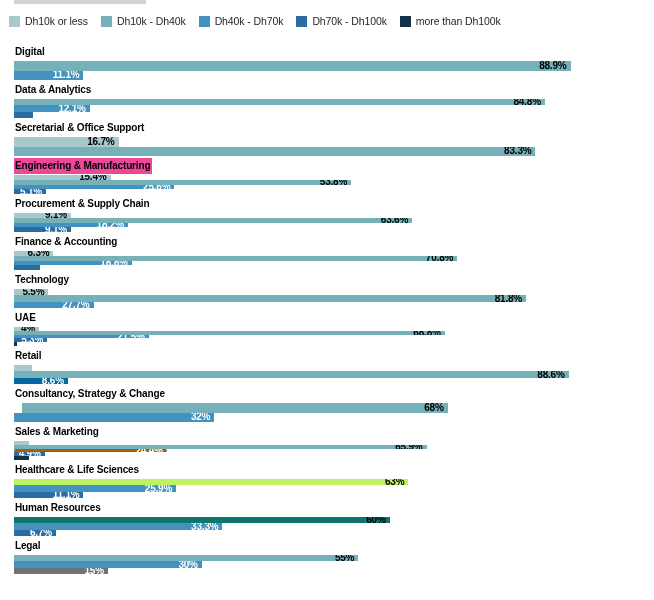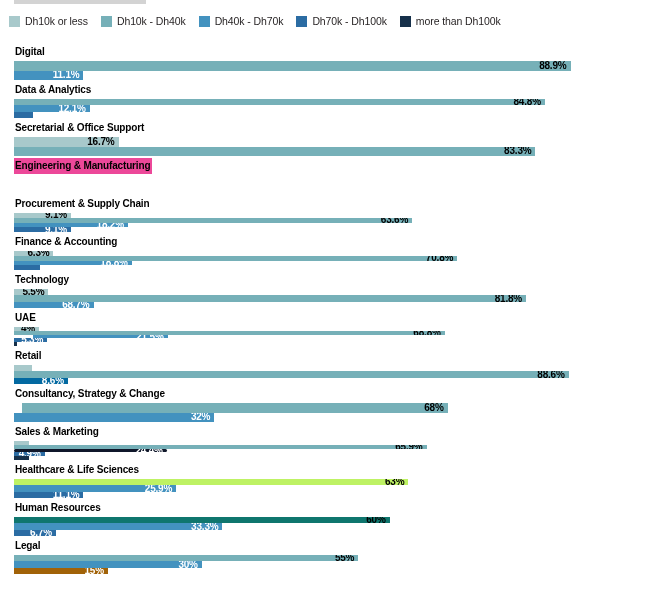--- a/index.html
+++ b/index.html
@@ -175,20 +175,34 @@
           <div class="seg" title="Dh10k or less" style="width: 16.7%; background: rgb(168, 201, 203);">
             <span class="seg-label dark">16.7%</span>
           </div>
           <div class="seg" title="Dh10k - Dh40k" style="width: 83.3%; background: rgb(118, 176, 184);">
             <span class="seg-label dark">83.3%</span>
           </div>
         </div>
       </div>
       <div class="row">
         <div class="row-label highlight">Engineering &amp; Manufacturing</div>
+        <div class="bar">
+          <div class="seg" title="Dh10k or less" style="width: 15.4154%; background: rgb(168, 201, 203);">
+            <span class="seg-label dark">15.4%</span>
+          </div>
+          <div class="seg" title="Dh10k - Dh40k" style="width: 53.8539%; background: rgb(118, 176, 184);">
+            <span class="seg-label dark">53.8%</span>
+          </div>
+          <div class="seg" title="Dh40k - Dh70k" style="width: 25.6256%; background: rgb(67, 146, 191);">
+            <span class="seg-label light">25.6%</span>
+          </div>
+          <div class="seg" title="Dh70k - Dh100k" style="width: 5.10511%; background: rgb(43, 108, 163);">
+            <span class="seg-label light">5.1%</span>
+          </div>
+        </div>
       </div>
       <div class="row">
         <div class="row-label">Procurement &amp; Supply Chain</div>
         <div class="bar">
           <div class="seg" title="Dh10k or less" style="width: 9.1%; background: rgb(168, 201, 203);">
             <span class="seg-label dark">9.1%</span>
           </div>
           <div class="seg" title="Dh10k - Dh40k" style="width: 63.6%; background: rgb(118, 176, 184);">
             <span class="seg-label dark">63.6%</span>
           </div>
@@ -218,34 +232,34 @@
       <div class="row">
         <div class="row-label">Technology</div>
         <div class="bar">
           <div class="seg" title="Dh10k or less" style="width: 5.5%; background: rgb(168, 201, 203);">
             <span class="seg-label dark">5.5%</span>
           </div>
           <div class="seg" title="Dh10k - Dh40k" style="width: 81.8%; background: rgb(118, 176, 184); text-align: right;">
             <span class="seg-label dark">81.8%</span>
           </div>
           <div class="seg" title="Dh40k - Dh70k" style="width: 12.7%; background: rgb(67, 146, 191);">
-            <span class="seg-label light">68.7%</span>
+            <span class="seg-label light">27.7%</span>
           </div>
         </div>
       </div>
       <div class="row">
         <div class="row-label">UAE</div>
         <div class="bar">
           <div class="seg" title="Dh10k or less" style="width: 4%; background: rgb(168, 201, 203);">
             <span class="seg-label dark">4%</span>
           </div>
           <div class="seg" title="Dh10k - Dh40k" style="width: 68.8%; background: rgb(118, 176, 184);">
             <span class="seg-label dark">68.8%</span>
           </div>
-          <div class="seg" title="Dh40k - Dh70k" style="width: 21.5%; background: rgb(67, 146, 191); margin-left: 19px;">
+          <div class="seg" title="Dh40k - Dh70k" style="width: 21.5%; background: rgb(67, 146, 191);">
             <span class="seg-label light">21.5%</span>
           </div>
           <div class="seg" title="Dh70k - Dh100k" style="width: 5.3%; background: rgb(43, 108, 163);">
             <span class="seg-label light">5.3%</span>
           </div>
           <div class="seg" title="more than Dh100k" style="width: 0.4%; background: rgb(22, 48, 74);"></div>
         </div>
       </div>
       <div class="row">
         <div class="row-label">Retail</div>
@@ -270,21 +284,21 @@
           </div>
         </div>
       </div>
       <div class="row">
         <div class="row-label">Sales &amp; Marketing</div>
         <div class="bar">
           <div class="seg" title="Dh10k or less" style="width: 2.4%; background: rgb(168, 201, 203);"></div>
           <div class="seg" title="Dh10k - Dh40k" style="width: 65.9%; background: rgb(118, 176, 184);">
             <span class="seg-label dark">65.9%</span>
           </div>
-          <div class="seg" title="Dh40k - Dh70k" style="width: 24.4%; background: #0f172a; border-radius: 8px;">
+          <div class="seg" title="Dh40k - Dh70k" style="width: 24.4%; background: #a16207; border-radius: 8px;">
             <span class="seg-label light">24.4%</span>
           </div>
           <div class="seg" title="Dh70k - Dh100k" style="width: 4.9%; background: rgb(43, 108, 163);">
             <span class="seg-label light">4.9%</span>
           </div>
           <div class="seg" title="more than Dh100k" style="width: 2.4%; background: rgb(22, 48, 74);"></div>
         </div>
       </div>
       <div class="row">
         <div class="row-label">Healthcare &amp; Life Sciences</div>
@@ -316,20 +330,20 @@
       </div>
       <div class="row">
         <div class="row-label">Legal</div>
         <div class="bar">
           <div class="seg" title="Dh10k - Dh40k" style="width: 55%; background: rgb(118, 176, 184);">
             <span class="seg-label dark">55%</span>
           </div>
           <div class="seg" title="Dh40k - Dh70k" style="width: 30%; background: rgb(67, 146, 191);">
             <span class="seg-label light">30%</span>
           </div>
-          <div class="seg" title="Dh70k - Dh100k" style="width: 15%; background: #a16207;">
+          <div class="seg" title="Dh70k - Dh100k" style="width: 15%; background: #737373;">
             <span class="seg-label light">15%</span>
           </div>
         </div>
       </div>
     </div>
 
 </div>
 
 </body></html>

